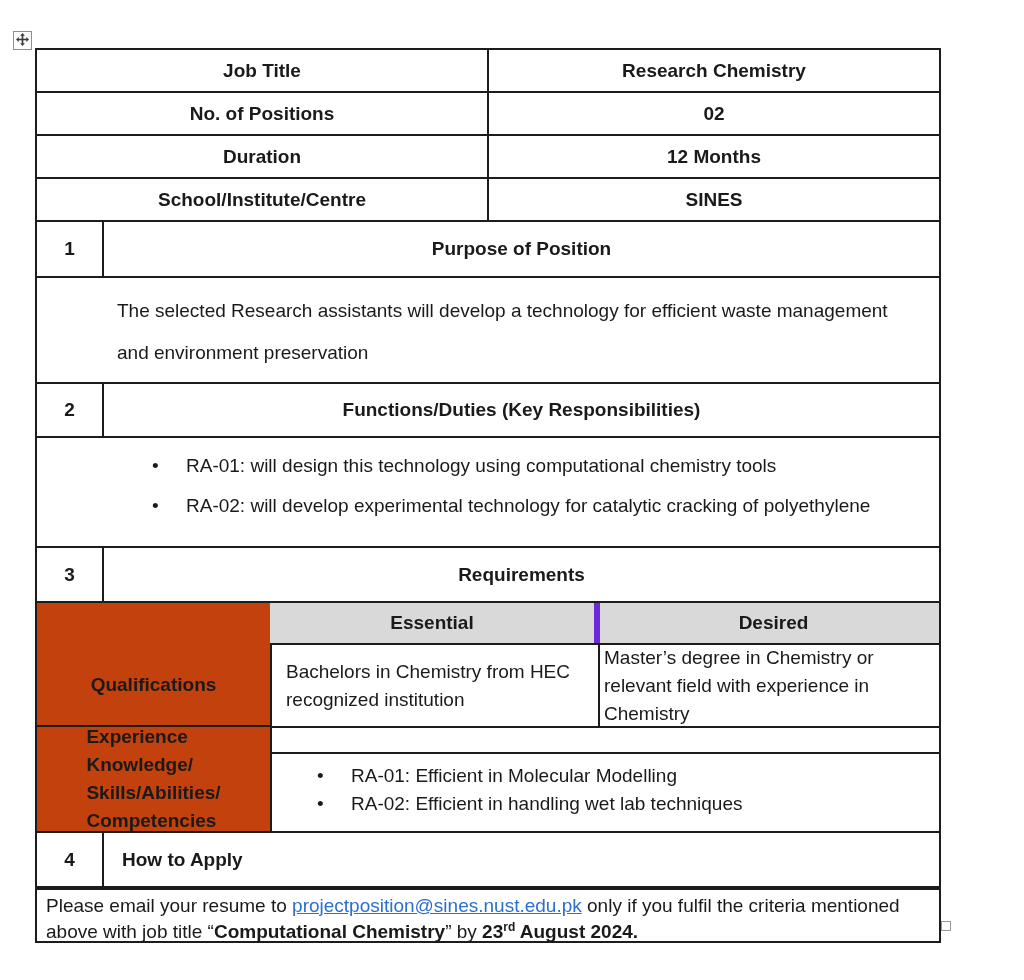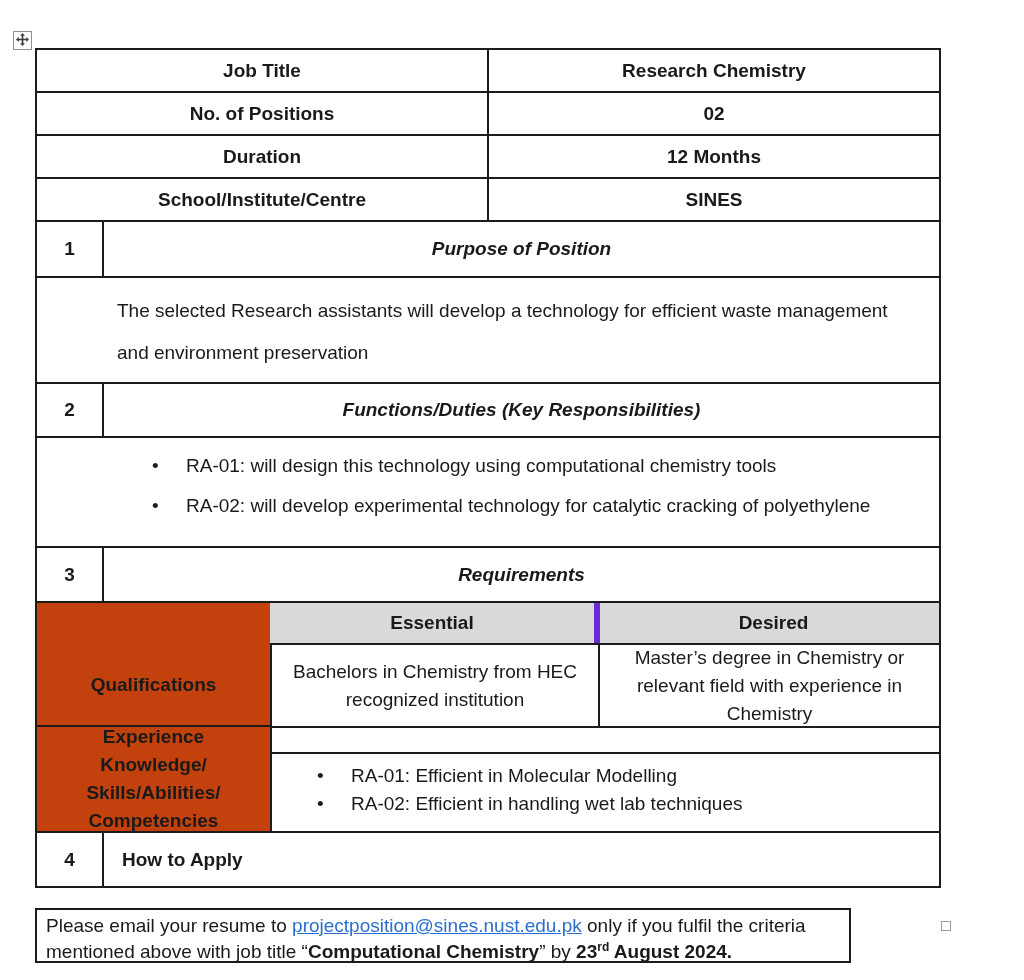--- a/index.html
+++ b/index.html
@@ -24,29 +24,29 @@
   
   .doc-table{
     position:absolute;left:35px;top:48px;width:906px;
     border:2px solid #1c1c1c;background:#fff;
   }
   .row{display:flex;border-bottom:2px solid #1c1c1c;background:#fff;}
   .row:last-child{border-bottom:none;}
   .h43{height:43px}.h56{height:56px}.h86{height:106px}.h54{height:54px}
   .h110{height:110px}.h55{height:55px}.h53{height:53px}
 
-  .cell{display:flex;align-items:center;justify-content:center;text-align:center;}
+  .cell{display:flex;align-items:center;justify-content:center;text-align:left;}
   .b{font-weight:700;}
   .fs{font-size:19px;line-height:24px;}
 
   .info-label{width:452px;border-right:2px solid #1c1c1c;}
   .info-value{flex:1;}
 
   .num-cell{width:67px;border-right:2px solid #1c1c1c;}
-  .title-cell{flex:1;font-style:italic;}
+  .title-cell{flex:1;}
   .title-left{flex:1;justify-content:flex-start;text-align:left;padding-left:18px;}
 
   .para-row{display:block;padding:12px 40px 0 80px;}
   .para-row p{margin:0;font-size:19px;line-height:42px;max-width:780px;}
 
   .bullets-row{display:block;padding:8px 20px 0 115px;}
   ul.blist{list-style:none;margin:0;padding:0;}
   ul.blist li{display:flex;align-items:center;font-size:19px;}
   .duties-list li{height:40px;}
   .bullet-dot{width:34px;font-size:19px;}
@@ -67,21 +67,21 @@
   .req-quals{height:81px;display:flex;border-left:2px solid #1c1c1c;background:#fff;}
   .ess-cell{width:328px;border-right:2px solid #1c1c1c;padding:12px 14px;}
   .des-cell{flex:1;padding:0 4px;}
   .mline{line-height:28px;}
   .req-strip{height:28px;border-left:2px solid #1c1c1c;border-top:2px solid #1c1c1c;border-bottom:2px solid #1c1c1c;background:#fff;}
   .req-bullets{height:78px;border-left:2px solid #1c1c1c;background:#fff;padding:8px 10px 0 45px;}
   .exp-list li{height:28px;}
 
   
   .footer-box{
-    position:absolute;left:35px;top:908px;width:816px;height:55px;
+    position:absolute;left:35px;top:888px;width:906px;height:55px;
     border:2px solid #1c1c1c;background:#fff;
     padding:3px 0 0 9px;font-size:19px;line-height:26px;
   }
   .email-link{color:#2b6fd0;text-decoration:underline;cursor:pointer;}
   sup.ord{font-size:12px;font-weight:700;vertical-align:super;line-height:0;}
 </style>
 </head>
 <body>
 
 <div class="move-handle">

